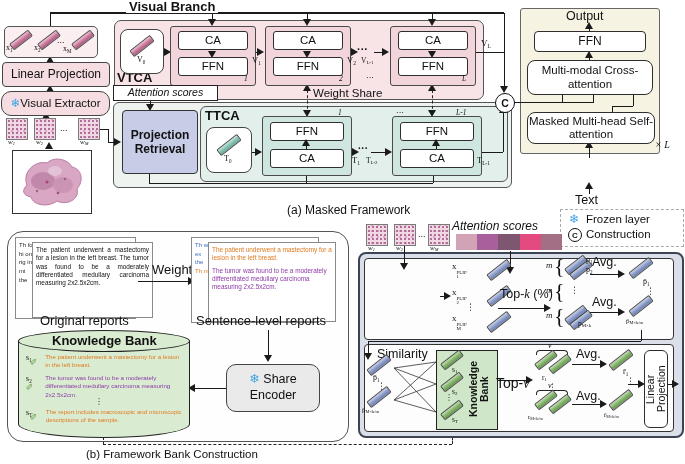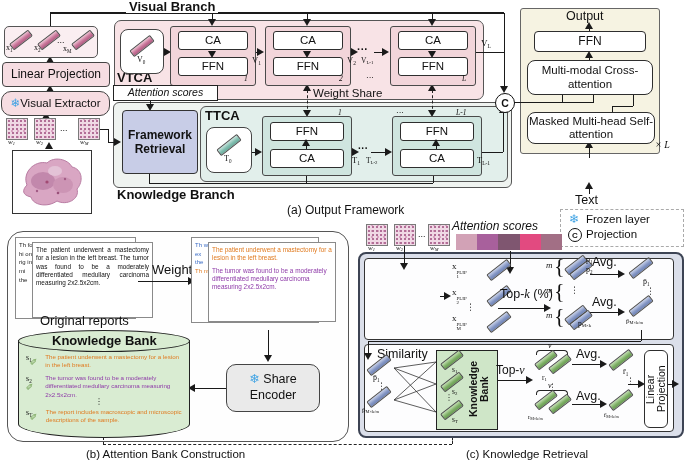--- a/index.html
+++ b/index.html
@@ -222,21 +222,21 @@
   <span class="lbl ser" style="left:361px;top:57px;font-size:7.5px"><span>V</span><sub>L-1</sub></span>
   <span class="lbl ser" style="left:481px;top:39px;font-size:9px"><span>V</span><sub>L</sub></span>
 
   <div class="bx it" style="left:113px;top:85px;width:103px;height:14px;border:1.1px solid #222;border-radius:0;font-size:10.5px">
     <span>Attention scores</span>
     </div>
 
   <span class="lbl" style="left:313px;top:88px;font-size:11.5px">Weight Share</span>
 
   <div class="bx bold" style="left:122px;top:110px;width:74px;height:62px;background:#c8cde7;border-color:#333;border-radius:4px;font-size:12px;line-height:1.2">
-    <span>Framework Retrieval</span>
+    <span>Projection Retrieval</span>
     </div>
 
   <span class="lbl bold" style="left:205px;top:109px;font-size:13px">TTCA</span>
   <div class="bx" style="left:206px;top:127px;width:44px;height:44px;border-radius:8px;border-color:#444"></div>
   <span class="bar teal" style="left:216px;top:141px"></span>
   <span class="lbl ser" style="left:224px;top:155px;font-size:8px"><span>T</span><sub>0</sub></span>
 
   <div class="abs" style="left:262px;top:116px;width:88px;height:58px;background:#cfe5df;border:1.2px solid #4a4a4a;border-radius:3px"></div>
   <div class="bx" style="left:270px;top:122px;width:72px;height:17px;font-size:11.5px">
       <span>FFN</span>
@@ -258,48 +258,47 @@
       <span>CA</span>
     </div>
   <span class="lbl" style="left:396px;top:109px;font-size:8px">···</span>
   <span class="lbl ser it" style="left:456px;top:109px;font-size:7.5px">L-1</span>
 
   <span class="lbl ser" style="left:352px;top:156px;font-size:8.5px"><span>T</span><sub>1</sub></span>
   <span class="lbl bold" style="left:358px;top:144px;font-size:10px">···</span>
   <span class="lbl ser" style="left:366px;top:157px;font-size:7.5px"><span>T</span><sub>L-2</sub></span>
   <span class="lbl ser" style="left:477px;top:156px;font-size:8.5px"><span>T</span><sub>L-1</sub></span>
 
-  <span class="lbl bold" style="left:117px;top:188px;font-size:13px">Knowledge Branch</span>
 
   <div class="cc" style="left:495px;top:93px;width:18px;height:18px;font-size:10.5px">
     <span>C</span>
     </div>
 
   <div class="lbl" style="left:566px;top:10px;font-size:12.5px">Output</div>
   <div class="bx" style="left:534px;top:31px;width:110px;height:19px;border-radius:4px;font-size:12px">
       <span>FFN</span>
     </div>
   <div class="bx" style="left:527px;top:60px;width:124px;height:33px;border-radius:8px;font-size:11.5px;line-height:1.15">
       <span>Multi-modal Cross-attention</span>
     </div>
   <div class="bx" style="left:527px;top:112px;width:126px;height:30px;border-radius:8px;font-size:11.5px;line-height:1.15">
       <span>Masked Multi-head Self-attention</span>
     </div>
   <span class="lbl ser it" style="left:655px;top:140px;font-size:10px">× L</span>
   <span class="lbl" style="left:575px;top:194px;font-size:12.5px">Text</span>
 
-  <span class="lbl" style="left:287px;top:204px;font-size:12px">(a) Output Framework</span>
+  <span class="lbl" style="left:287px;top:204px;font-size:12px">(a) Masked Framework</span>
 
   <div class="abs" style="left:560px;top:209px;width:122px;height:36px;border:1.6px dashed #aaa;background:#fff"></div>
   <span class="lbl snow" style="left:569px;top:213px;font-size:12px">❄</span>
   <span class="lbl" style="left:586px;top:214px;font-size:11.5px">Frozen layer</span>
   <div class="cc" style="left:568px;top:228px;width:12px;height:12px;font-size:8px;border-width:1.1px">
       <span>C</span>
     </div>
-  <span class="lbl" style="left:586px;top:229px;font-size:11.5px">Projection</span>
+  <span class="lbl" style="left:586px;top:229px;font-size:11.5px">Construction</span>
 
   <div class="abs" style="left:7px;top:231px;width:340px;height:209px;border:1.6px solid #555;border-radius:16px;background:#fefefe"></div>
 
   <div class="card" style="left:15px;top:237px;width:113px;height:74px">
     <div style="width:16px;font-size:6px;color:#222;line-height:1.45">Th fo hi on rig in- mi the</div>
   </div>
   <div class="card" style="left:32px;top:242px;width:113px;height:68px;text-align:justify">
     <span>The patient underwent a mastectomy for a lesion in the left breast. The tumor was found to be a moderately differentiated medullary carcinoma measuring 2x2.5x2cm.</span></div>
   <span class="lbl" style="left:40px;top:314px;font-size:13px">Original reports</span>
 
@@ -310,20 +309,21 @@
   <div class="card" style="left:191px;top:237px;width:120px;height:78px">
     <div style="width:16px;font-size:6px;line-height:1.45">
       <span class="c-blue">Th wf ex the</span>
       <span class="c-orange">Th mi</span>
     </div>
   </div>
   <div class="card" style="left:208px;top:242px;width:120px;height:72px">
     <div class="c-orange" style="margin-bottom:4px">The patient underwent a mastectomy for a lesion in the left breast.</div>
     <div class="c-purple">The tumor was found to be a moderately differentiated medullary carcinoma measuring 2x2.5x2cm.</div>
   </div>
+  <span class="lbl" style="left:196px;top:314px;font-size:13px">Sentence-level reports</span>
 
   <div class="vl" style="left:268px;top:330px;height:26px"></div>
   <div class="a d" style="left:264px;top:355px"></div>
   <div class="bx" style="left:226px;top:364px;width:92px;height:46px;background:#eaeaea;border-color:#444;border-radius:10px;font-size:12.5px;line-height:1.25">
     <span><span class="snow">❄</span> <span>Share Encoder</span></span>
     </div>
   <div class="hl" style="left:195px;top:388px;width:31px"></div>
   <div class="a l" style="left:188px;top:384px"></div>
 
   <div class="abs" style="left:18px;top:340px;width:170px;height:97px;background:#d9ecd2;border:1.4px solid #222;border-top:none;border-radius:0 0 50% 50%/0 0 14px 14px"></div>
@@ -340,21 +340,21 @@
     <span class="pen">✎</span>
     <span class="c-purple" style="font-size:6.2px;line-height:1.35">The tumor was found to be a moderately differentiated medullary carcinoma measuring 2x2.5x2cm.</span>
   </div>
   <span class="lbl" style="left:95px;top:398px;font-size:8px">⋮</span>
   <div class="abs" style="left:26px;top:408px;width:156px;display:flex;gap:3px">
     <span class="ser" style="font-size:8px"><span>s</span><sub>T</sub></span>
     <span class="pen">✎</span>
     <span class="c-orange" style="font-size:6.2px;line-height:1.35">The report includes macroscopic and microscopic descriptions of the sample.</span>
   </div>
 
-  <span class="lbl" style="left:86px;top:449px;font-size:11.5px">(b) Attention Bank Construction</span>
+  <span class="lbl" style="left:86px;top:449px;font-size:11.5px">(b) Framework Bank Construction</span>
 
   <div>
     <div class="dv" style="left:103px;top:437px;height:8px"></div>
     <div class="dh" style="left:103px;top:444px;width:349px"></div>
     <div class="dv" style="left:452px;top:434px;height:10px"></div>
     <div class="a u" style="left:448px;top:428px"></div>
   </div>
 
   <span class="patch" style="left:366px;top:224px"></span>
   <span class="patch" style="left:394px;top:224px"></span>
@@ -470,21 +470,21 @@
   <div class="abs" style="left:436px;top:350px;width:60px;height:78px;background:#cfe6c8;border:1.4px solid #222"></div>
   <span class="bar green" style="left:440px;top:356px;width:22px"></span>
   <span class="lbl ser" style="left:452px;top:366px;font-size:7.5px"><span>s</span><sub>1</sub></span>
   <span class="bar green" style="left:440px;top:378px;width:22px"></span>
   <span class="lbl ser" style="left:452px;top:388px;font-size:7.5px"><span>s</span><sub>2</sub></span>
   <span class="lbl" style="left:445px;top:394px;font-size:8px">⋮</span>
   <span class="bar green" style="left:440px;top:406px;width:22px"></span>
   <span class="lbl ser" style="left:452px;top:416px;font-size:7.5px"><span>s</span><sub>T</sub></span>
   <div class="abs vt bold" style="left:468px;top:352px;width:24px;height:74px;font-size:10.5px;line-height:1.05">Knowledge Bank</div>
 
-  <span class="lbl" style="left:496px;top:364px;font-size:12px"><span>Top-</span><span class="it ser">v</span></span>
+  <span class="lbl" style="left:496px;top:376px;font-size:14px"><span>Top-</span><span class="it ser">v</span></span>
 
   <span class="lbl ser it" style="left:548px;top:342px;font-size:8px">v</span>
   <div class="ob" style="left:536px;top:350px;width:30px"></div>
   <span class="bar green" style="left:534px;top:356px;width:22px"></span>
   <span class="bar green" style="left:548px;top:360px;width:22px"></span>
   <span class="lbl ser" style="left:542px;top:374px;font-size:7.5px"><span>r</span><sub>1</sub></span>
   <span class="lbl" style="left:548px;top:383px;font-size:9px">⋮</span>
   <span class="lbl ser it" style="left:548px;top:382px;font-size:8px">v</span>
   <div class="ob" style="left:536px;top:390px;width:30px"></div>
   <span class="bar green" style="left:534px;top:396px;width:22px"></span>
@@ -497,15 +497,14 @@
   <span class="bar green" style="left:608px;top:356px"></span>
   <span class="lbl ser" style="left:623px;top:368px;font-size:8px"><span>r̄</span><sub>1</sub></span>
   <span class="lbl" style="left:626px;top:377px;font-size:9px">⋮</span>
   <span class="bar green" style="left:608px;top:396px"></span>
   <span class="lbl ser" style="left:604px;top:412px;font-size:6.5px"><span>r̄</span><sub>M×k/m</sub></span>
 
   <div class="bx" style="left:644px;top:350px;width:22px;height:76px;border-radius:6px">
     <span class="vt" style="font-size:10.5px;line-height:1.05">Linear Projection</span>
     </div>
 
-  <span class="lbl" style="left:466px;top:449px;font-size:11.5px">(c) Knowledge Retrieval</span>
 
 </div>
 
 </body></html>

